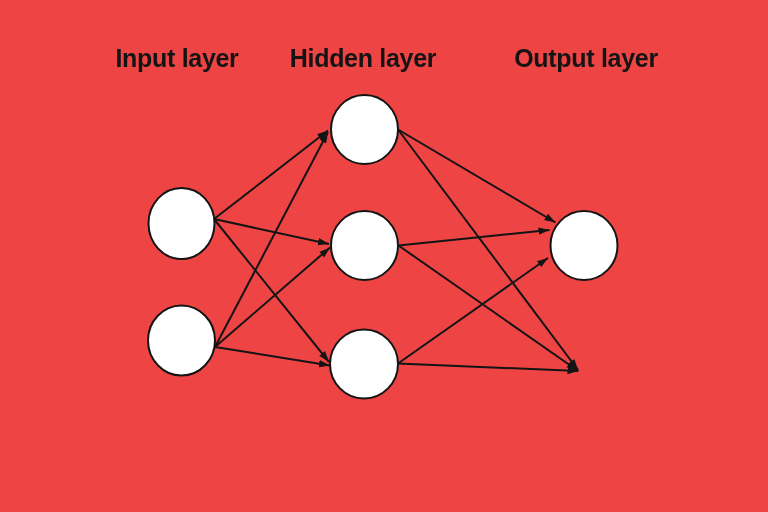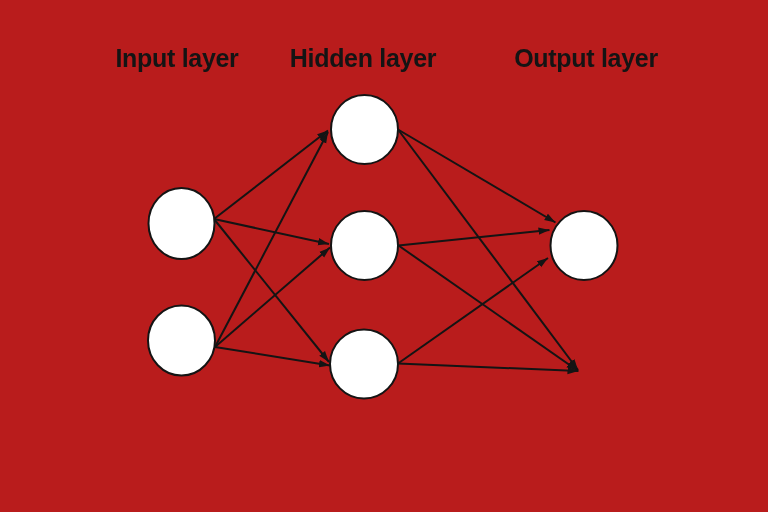--- a/index.html
+++ b/index.html
@@ -1,21 +1,21 @@
 <!DOCTYPE html>
 <html><head>
 <meta charset="utf-8">
 <style>
   html, body { margin: 0; padding: 0; }
   body { background: #ffffff; }
   .stage {
     position: relative;
     width: 768px;
     height: 512px;
-    background: #b91c1c;
+    background: #ef4444;
     overflow: hidden;
   }
   svg { display: block; }
   .layer-label {
     font-family: "Liberation Sans", sans-serif;
     font-weight: 700;
     font-size: 25px;
     letter-spacing: -0.3px;
   }
   .diagram-edge { stroke-width: 2; fill: none; }

